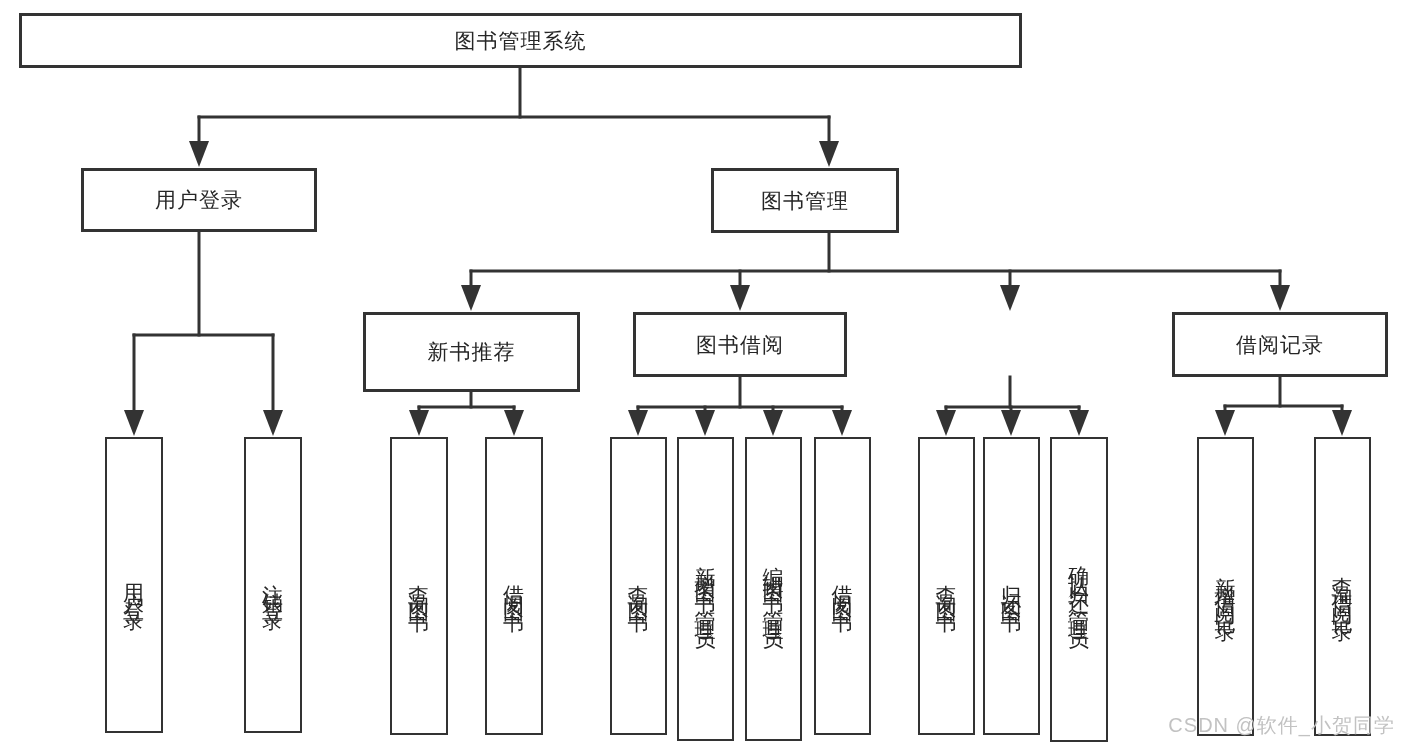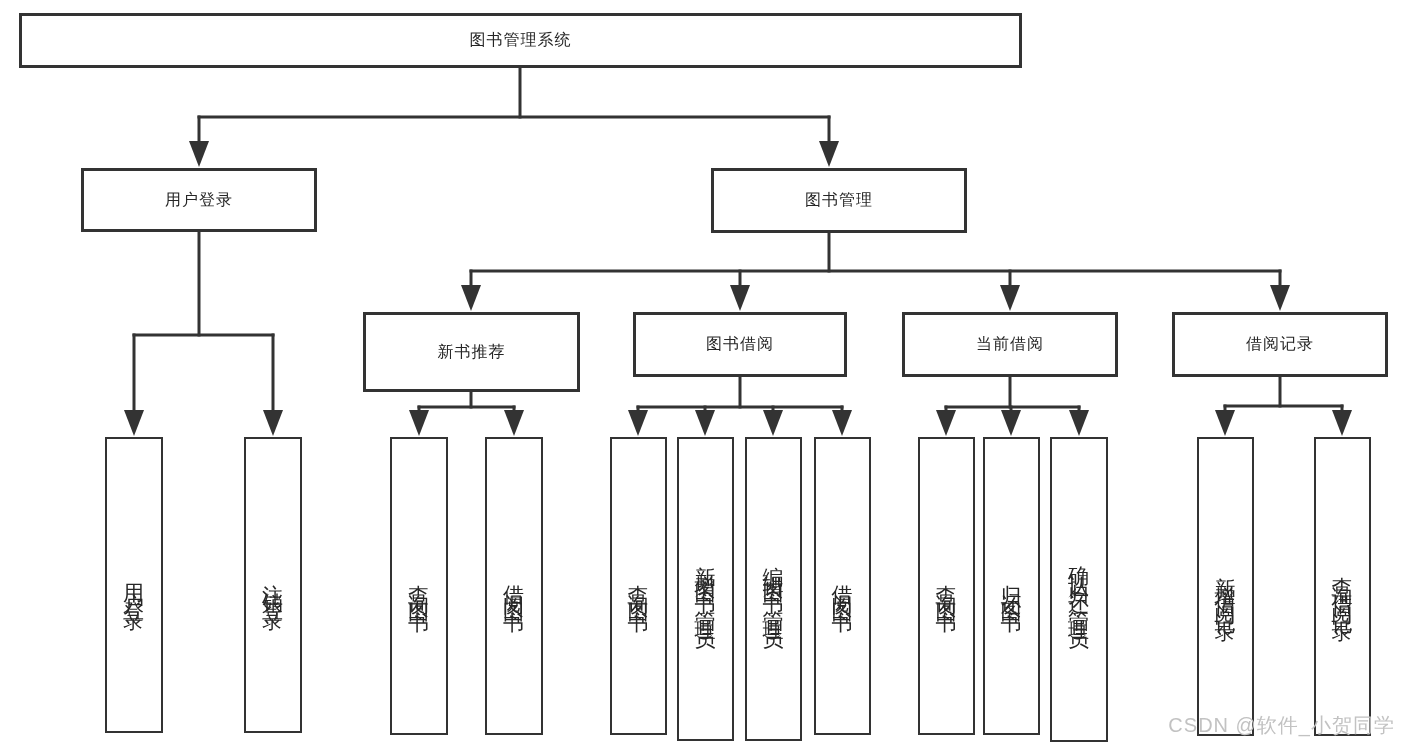--- a/index.html
+++ b/index.html
@@ -15,21 +15,21 @@
   .connectors { position: absolute; left: 0; top: 0; width: 1405px; height: 747px; }
   .connectors line { stroke: var(--line, #333333); stroke-width: 3; stroke-linecap: square; }
   .connectors polygon { fill: var(--line, #333333); }
   .node {
     position: absolute;
     border: 3px solid var(--border, #333333);
     background: #ffffff;
     display: flex;
     align-items: center;
     justify-content: center;
-    font-size: 16px;
+    font-size: 21px;
     letter-spacing: 1px;
     color: var(--text, #262626);
     z-index: 2;
   }
   .leaf {
     position: absolute;
     border: 2.5px solid var(--border, #333333);
     background: #ffffff;
     display: flex;
     align-items: center;
@@ -129,33 +129,30 @@
     </g>
   </svg>
 
   <div class="node" style="left:19px; top:13px; width:1003px; height:55px;">
     <span>图书管理系统</span>
   </div>
 
   <div class="node" style="left:81px; top:168px; width:236px; height:64px;">
     <span>用户登录</span>
   </div>
-  <div class="node" style="left:711px; top:168px; width:256px; height:65px;">
+  <div class="node" style="left:711px; top:168px; width:188px; height:65px;">
     <span>图书管理</span>
   </div>
 
   <div class="node" style="left:363px; top:312px; width:217px; height:80px;">
     <span>新书推荐</span>
   </div>
   <div class="node" style="left:633px; top:312px; width:214px; height:65px;font-family:Liberation Mono, monospace;">
     <span>图书借阅</span>
   </div>
-  <div class="node" style="left:902px; top:312px; width:216px; height:65px;">
-    <span>当前借阅</span>
-  </div>
   <div class="node" style="left:1172px; top:312px; width:216px; height:65px;">
     <span>借阅记录</span>
   </div>
 
   <div class="leaf" style="left:105px; top:437px; width:58px; height:296px;">
     <span class="vtext">用户登录</span>
   </div>
   <div class="leaf" style="left:244px; top:437px; width:58px; height:296px;">
     <span class="vtext">注销登录</span>
   </div>

